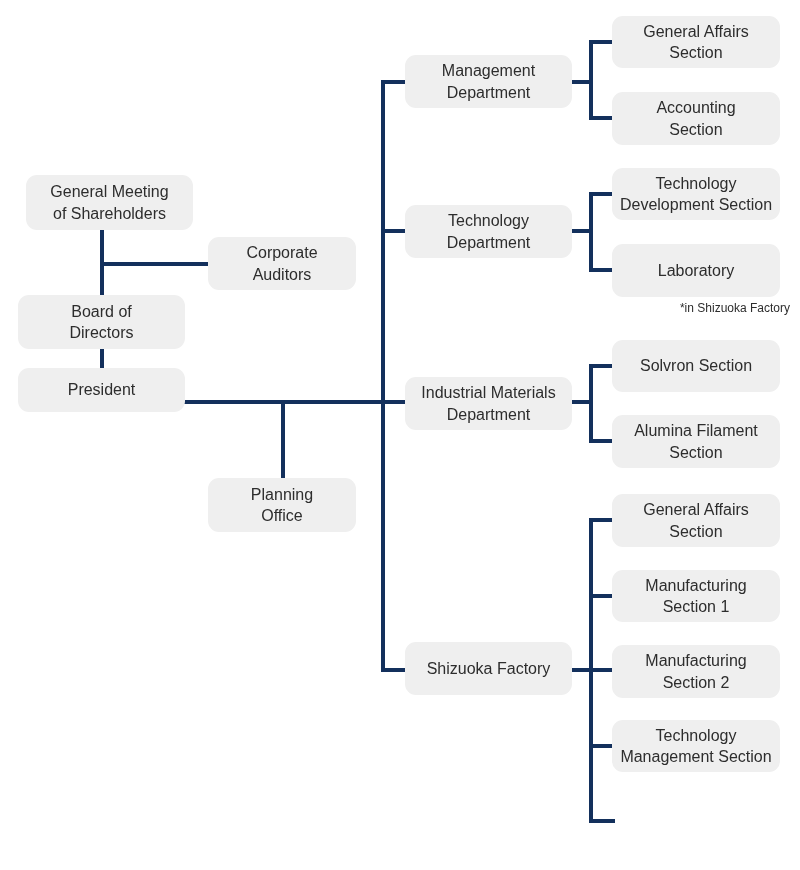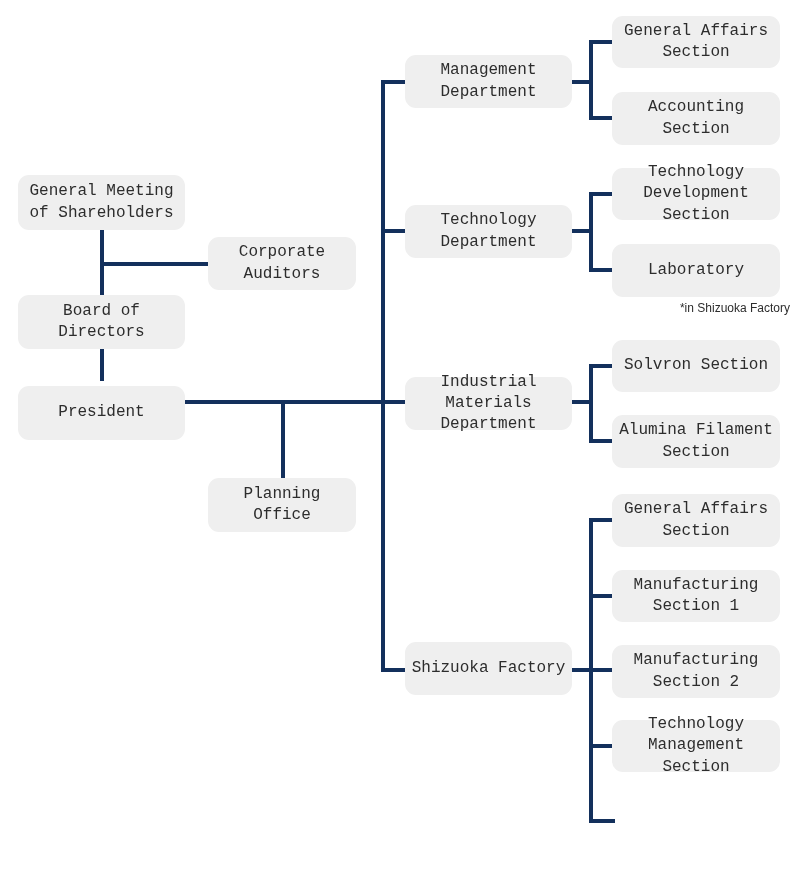--- a/index.html
+++ b/index.html
@@ -24,21 +24,20 @@
     color: #2D2D2D;
     font-size: 16px;
     line-height: 1.32;
     display: flex;
     align-items: center;
     justify-content: center;
     text-align: center;
     white-space: pre-line;
     padding: 2px 4px;
     box-sizing: border-box;
-    font-family: Liberation Mono, monospace;
   }
   .note {
     position: absolute;
     color: #2D2D2D;
     font-size: 12px;
     text-align: right;
     white-space: nowrap;
   }
 </style>
 </head>
@@ -71,27 +70,27 @@
   <div class="line h" style="left:589px; top:364px; width:26px;"></div>
   <div class="line h" style="left:589px; top:439px; width:26px;"></div>
 
   <div class="line h" style="left:570px; top:668px; width:45px;"></div>
   <div class="line v" style="left:589px; top:518px; height:305px;"></div>
   <div class="line h" style="left:589px; top:518px; width:26px;"></div>
   <div class="line h" style="left:589px; top:594px; width:26px;"></div>
   <div class="line h" style="left:589px; top:744px; width:26px;"></div>
   <div class="line h" style="left:589px; top:819px; width:26px;"></div>
 
-  <div class="node" style="left:18px; top:175px; width:167px; height:55px;">General Meeting
+  <div class="node" style="left:26px; top:175px; width:167px; height:55px;">General Meeting
 of Shareholders</div>
   <div class="node" style="left:208px; top:237px; width:148px; height:53px;">Corporate
 Auditors</div>
   <div class="node" style="left:18px; top:295px; width:167px; height:54px;">Board of
 Directors</div>
-  <div class="node" style="left:18px; top:386px; width:167px; height:54px;">President</div>
+  <div class="node" style="left:18px; top:368px; width:167px; height:44px;">President</div>
   <div class="node" style="left:208px; top:478px; width:148px; height:54px;">Planning
 Office</div>
 
   <div class="node" style="left:405px; top:55px; width:167px; height:53px;">Management
 Department</div>
   <div class="node" style="left:405px; top:205px; width:167px; height:53px;">Technology
 Department</div>
   <div class="node" style="left:405px; top:377px; width:167px; height:53px;">Industrial Materials
 Department</div>
   <div class="node" style="left:405px; top:642px; width:167px; height:53px;">Shizuoka Factory</div>

